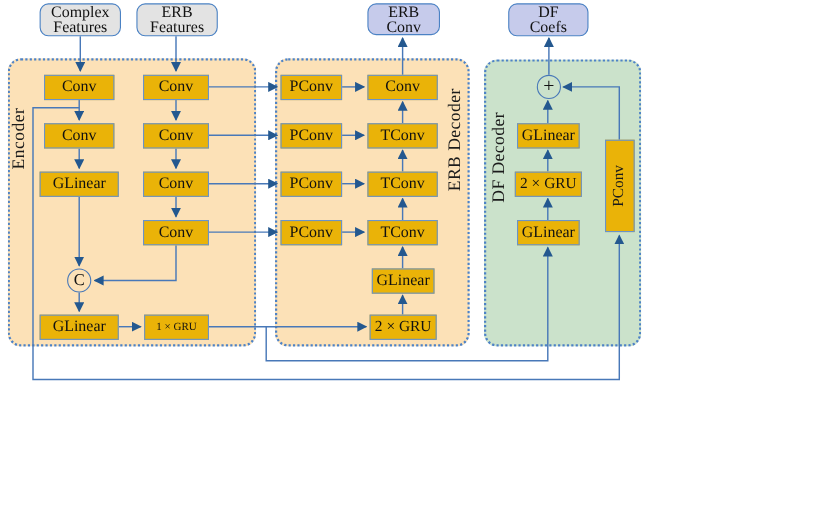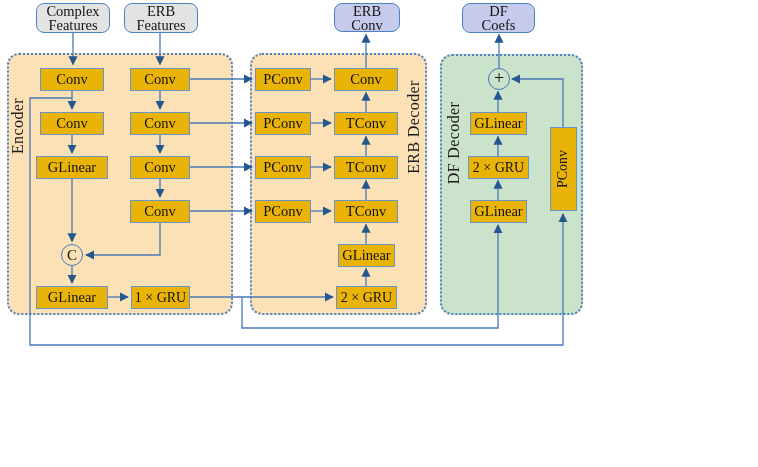--- a/index.html
+++ b/index.html
@@ -117,21 +117,21 @@
   <div class="node" style="left:130px;top:68px;width:60px;height:23px;">Conv</div>
   <div class="node" style="left:130px;top:112px;width:60px;height:23px;">Conv</div>
   <div class="node" style="left:130px;top:156px;width:60px;height:23px;">Conv</div>
   <div class="node" style="left:130px;top:200px;width:60px;height:23px;">Conv</div>
 
   <div class="circlenode on-orange" style="left:61px;top:244px;width:22px;height:22px;font-size:15px;">
     <span>C</span>
   </div>
 
   <div class="node" style="left:36px;top:286px;width:72px;height:23px;">GLinear</div>
-  <div class="node" style="left:131px;top:286px;width:59px;height:23px;font-size:14px;">1 × GRU</div>
+  <div class="node" style="left:131px;top:286px;width:59px;height:23px;font-size:10px;">1 × GRU</div>
 
   <div class="node" style="left:255px;top:68px;width:56px;height:23px;">PConv</div>
   <div class="node" style="left:255px;top:112px;width:56px;height:23px;">PConv</div>
   <div class="node" style="left:255px;top:156px;width:56px;height:23px;">PConv</div>
   <div class="node" style="left:255px;top:200px;width:56px;height:23px;">PConv</div>
 
   <div class="node" style="left:334px;top:68px;width:64px;height:23px;">Conv</div>
   <div class="node" style="left:334px;top:112px;width:64px;height:23px;">TConv</div>
   <div class="node" style="left:334px;top:156px;width:64px;height:23px;">TConv</div>
   <div class="node" style="left:334px;top:200px;width:64px;height:23px;">TConv</div>

